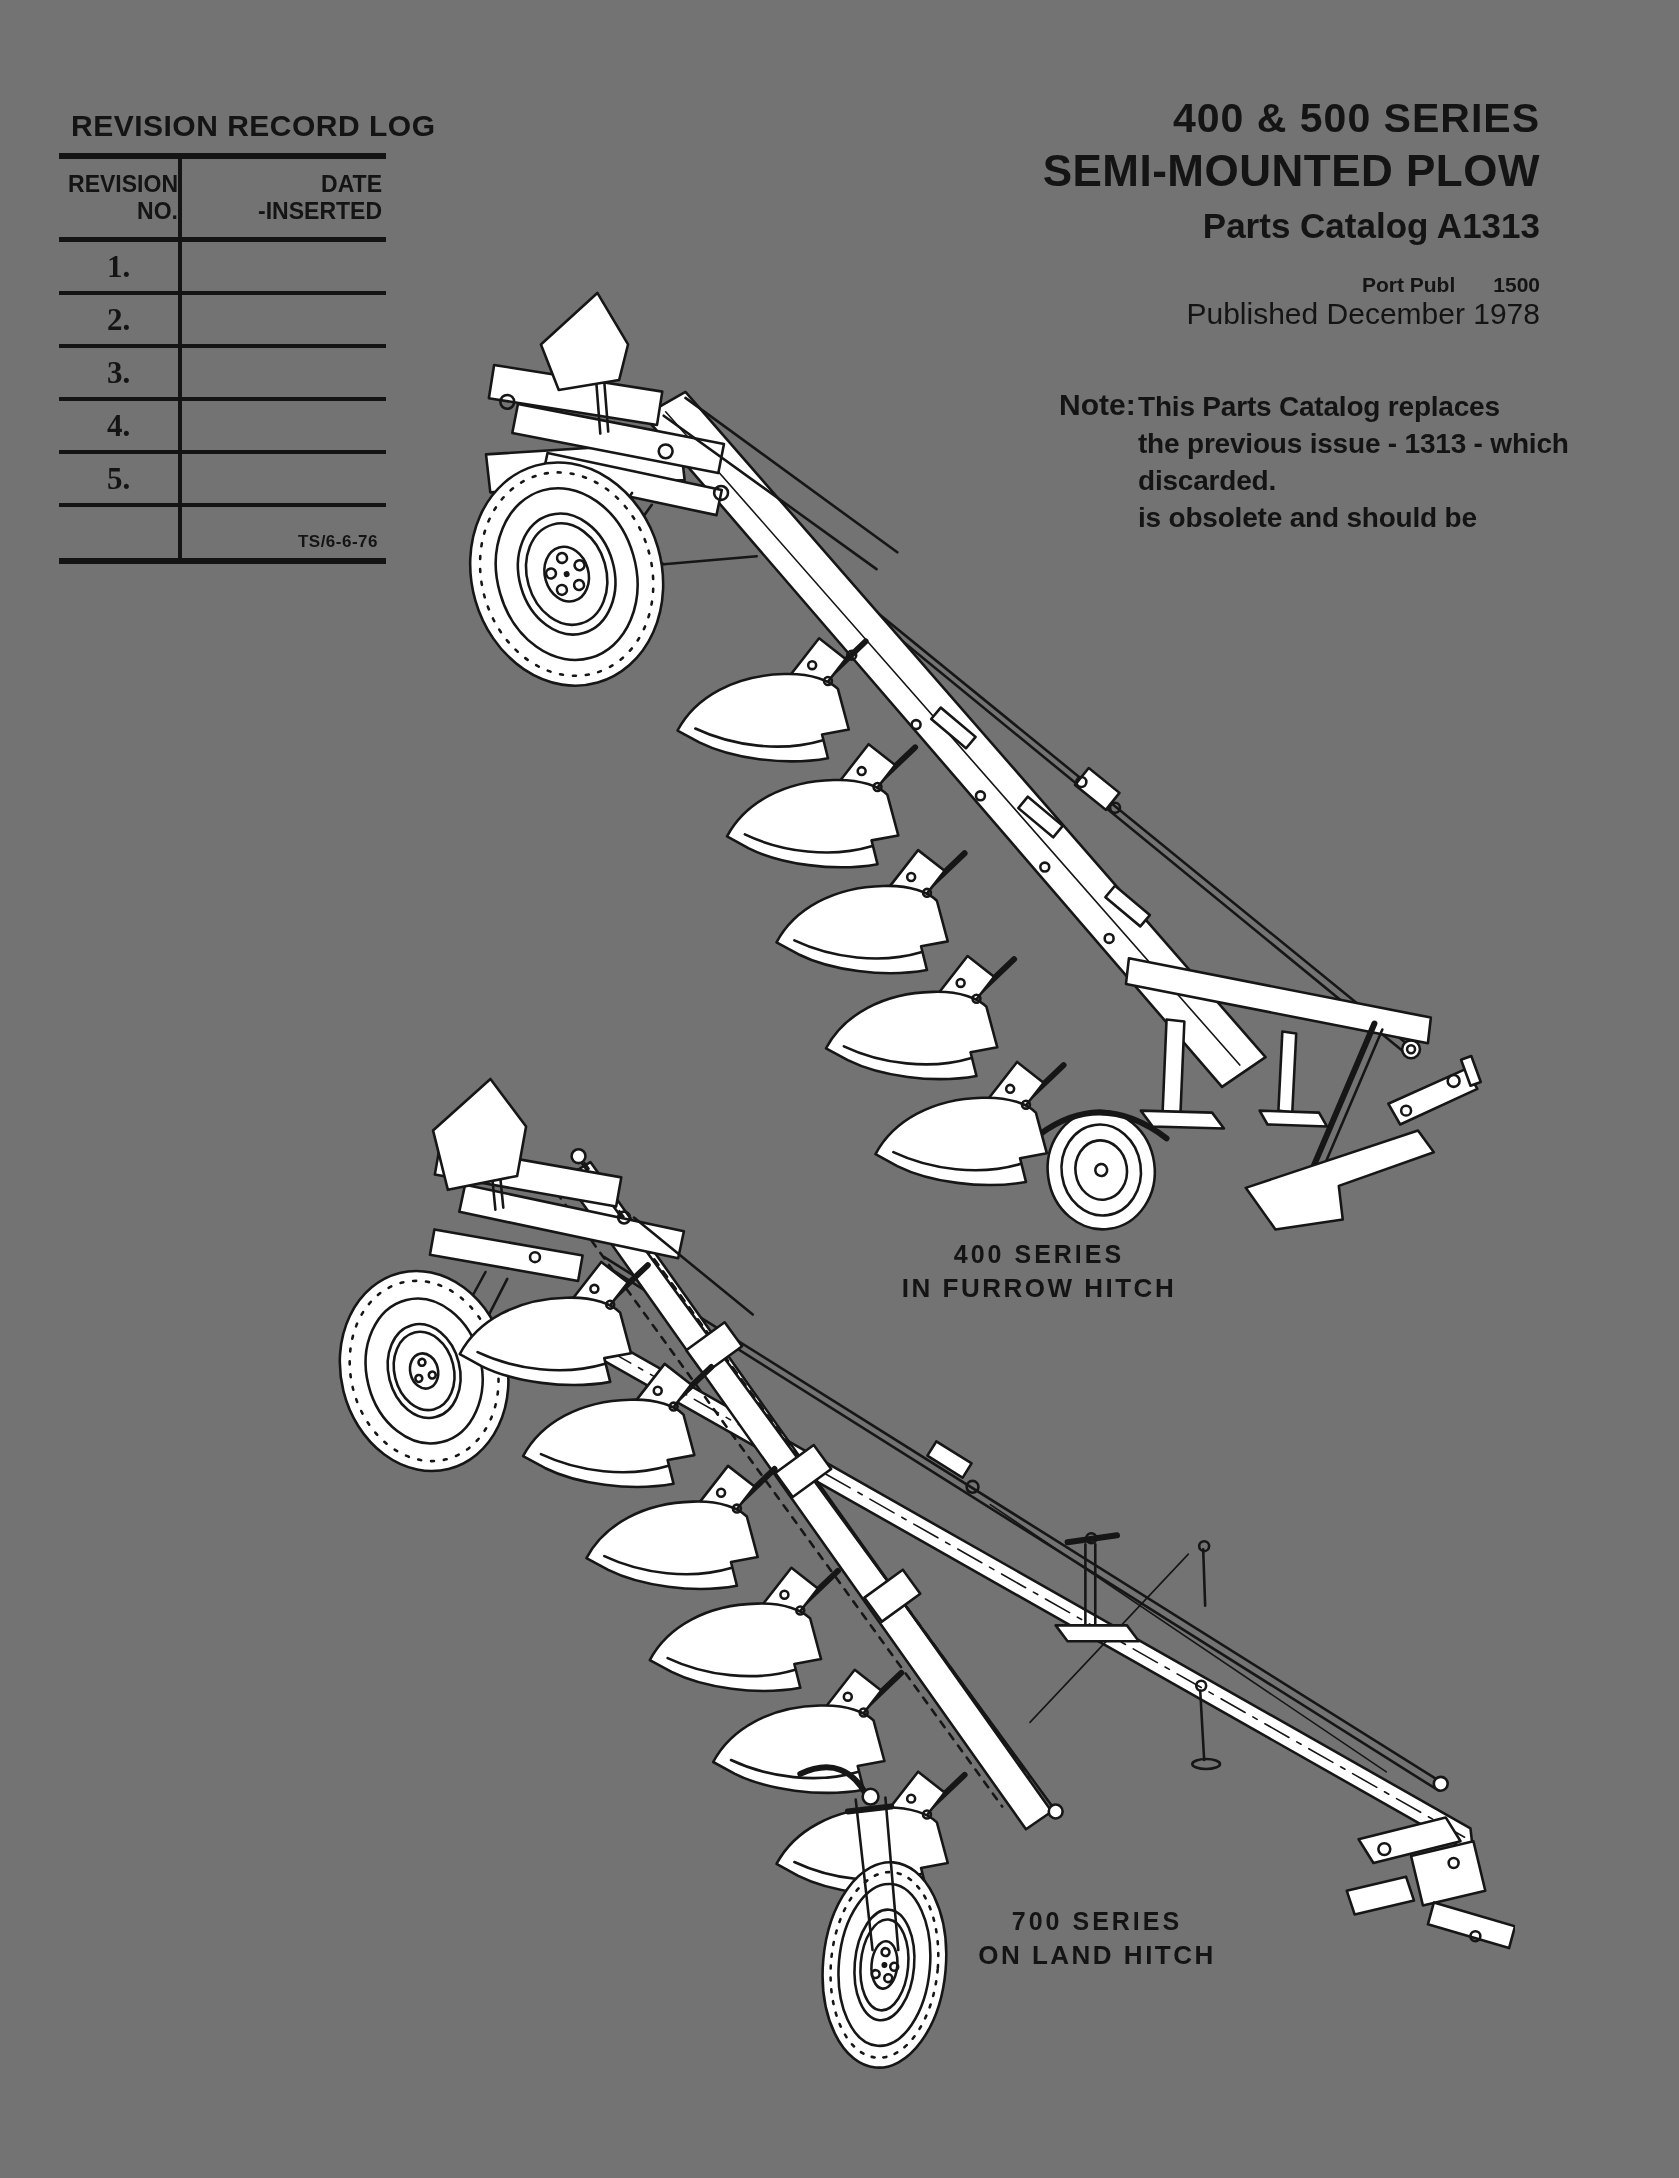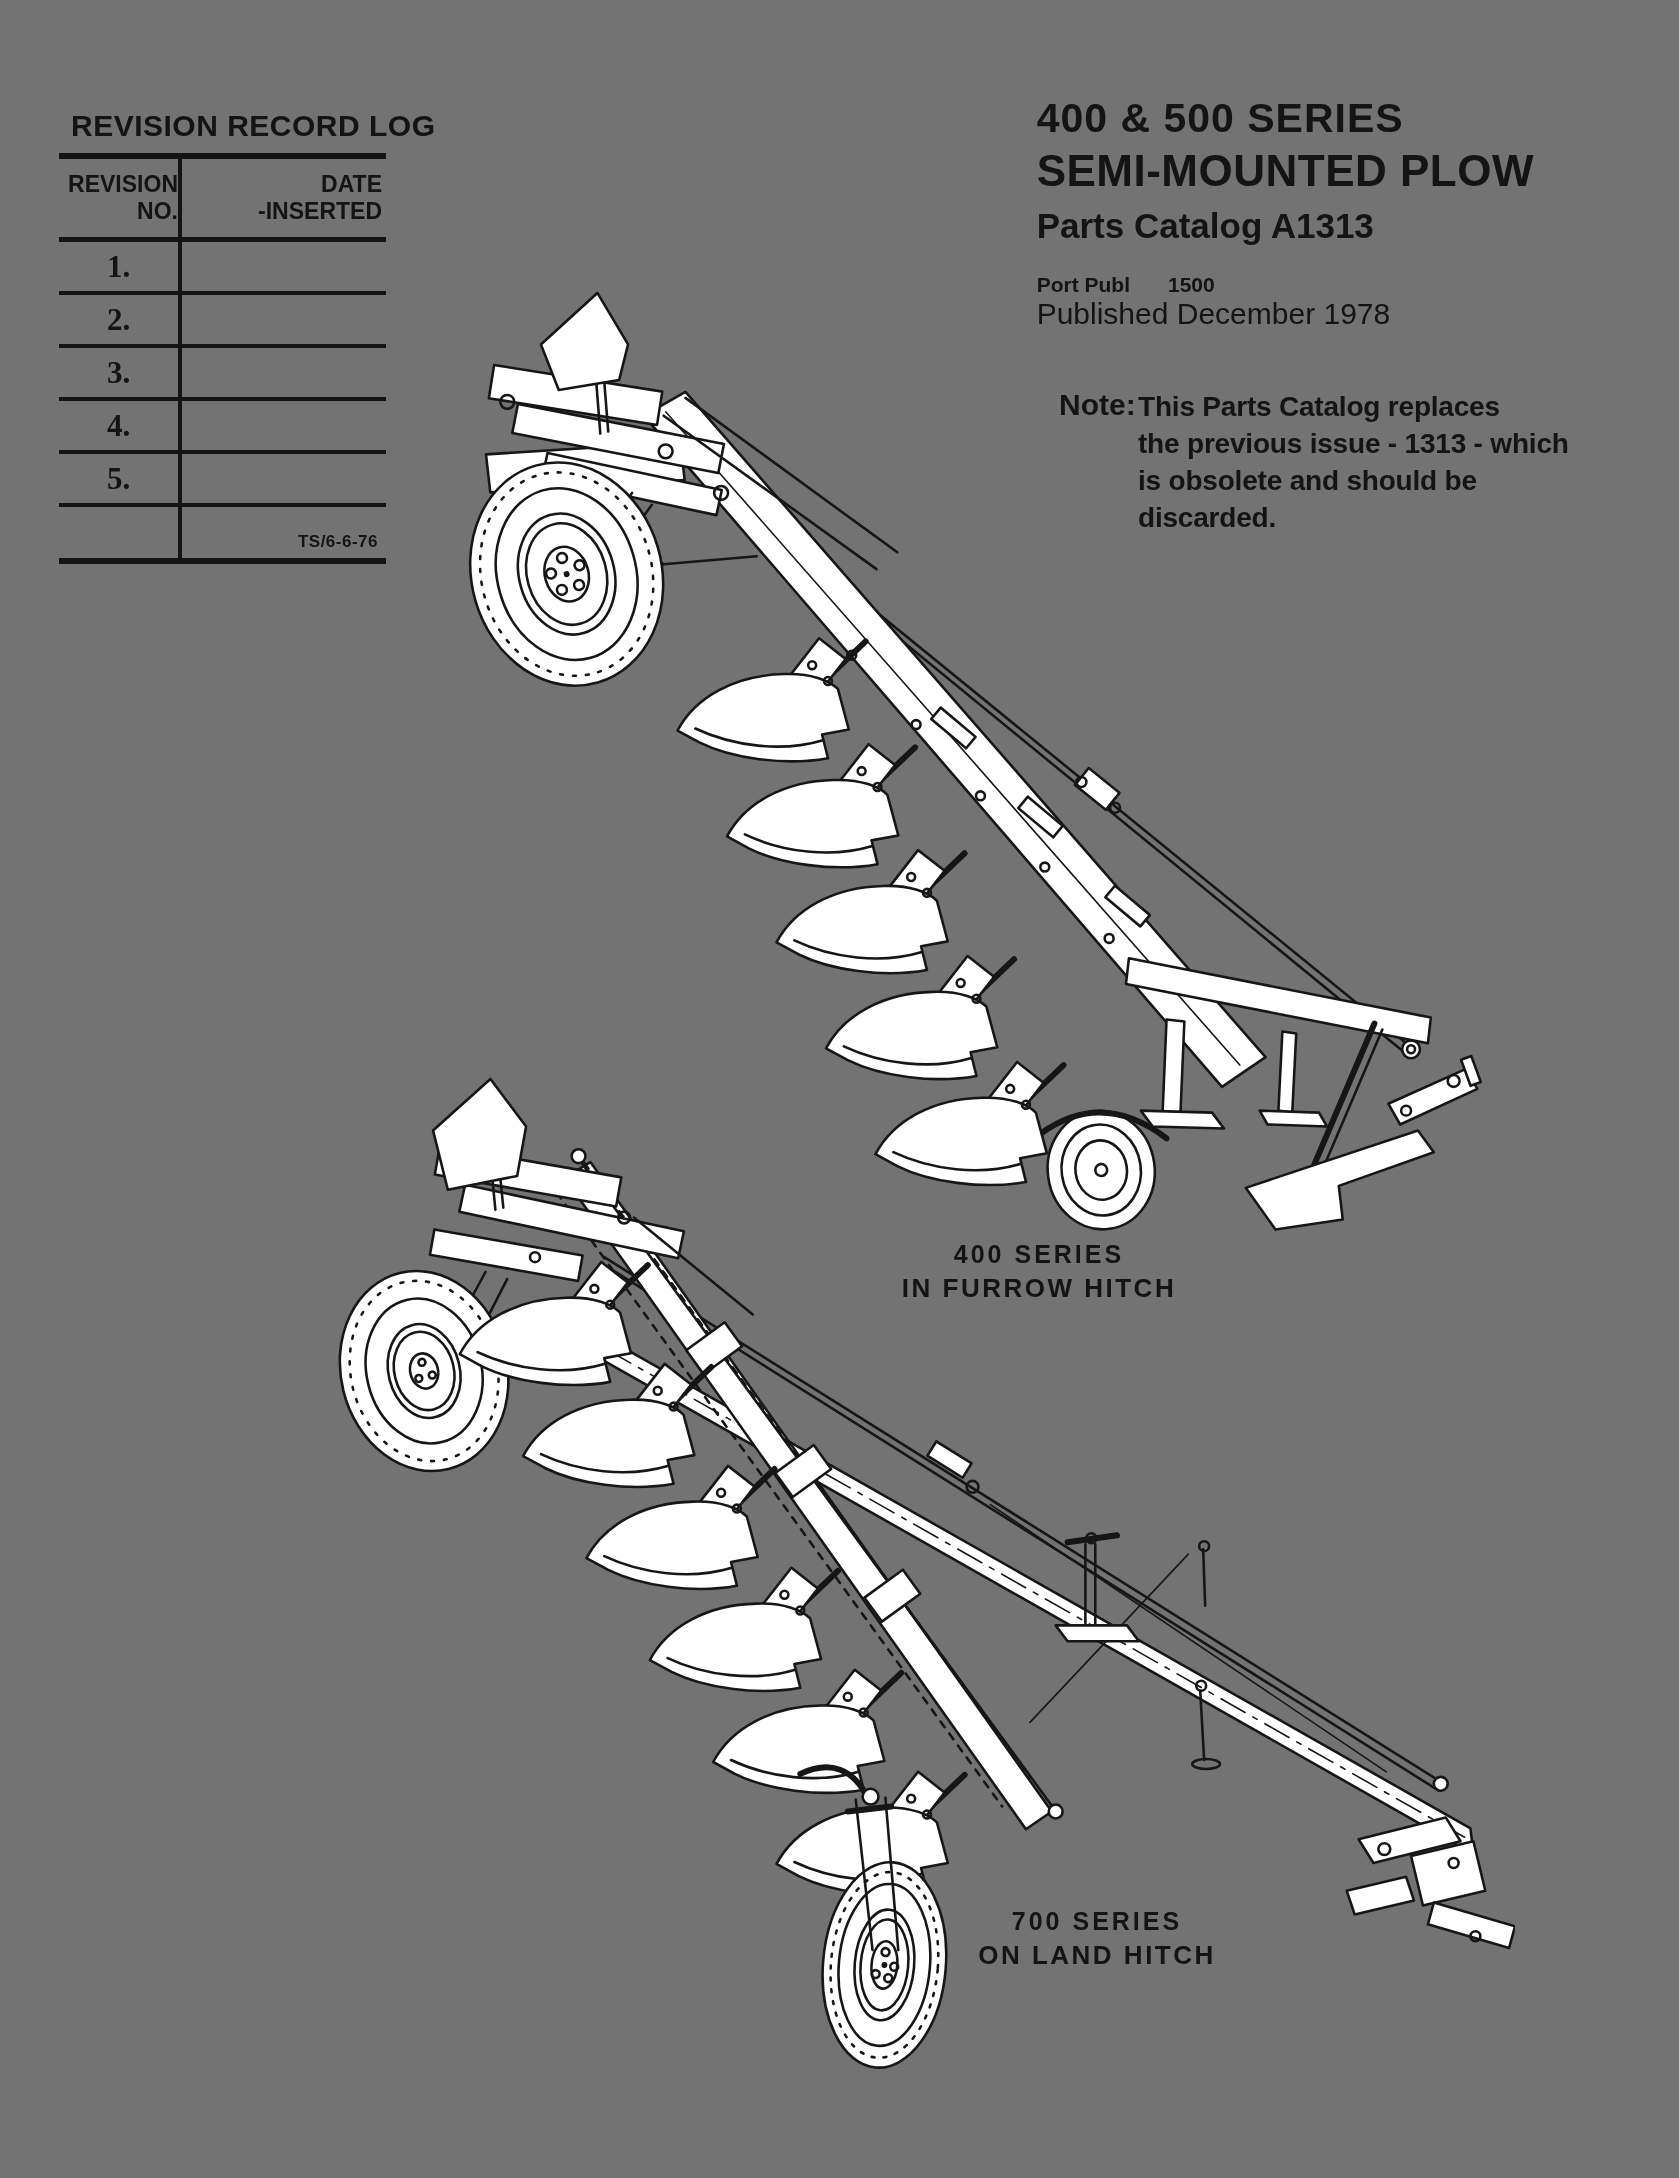--- a/index.html
+++ b/index.html
@@ -20,21 +20,21 @@
   .rev-h2 { width:204px; display:flex; flex-direction:column; justify-content:center; align-items:flex-end;
             font-size:23px; font-weight:700; line-height:27px; }
   .rev-row { display:flex; height:53px; border-bottom:4px solid #141414; }
   .rev-num { width:119px; display:flex; justify-content:center; align-items:center;
              font-family:"Liberation Serif", serif; font-size:31px; font-weight:700; }
   .rev-blank { width:204px; }
   .rev-footer { height:51px; position:relative; }
   .rev-ts { position:absolute; right:8px; bottom:6px; font-size:17px; font-weight:700; letter-spacing:0.5px; }
 
   
-  .title-block { right:145px; top:95px; }
+  .title-block { right:139px; top:95px; text-align:right; }
   .tb-line1 { font-size:41px; font-weight:800; letter-spacing:1px; }
   .tb-line2 { font-size:44px; font-weight:800; letter-spacing:0.5px; margin-top:4px; }
   .tb-line3 { font-size:35px; font-weight:700; margin-top:10px; }
   .tb-port  { font-size:21px; font-weight:700; margin-top:27px; }
   .tb-port .gap { display:inline-block; width:38px; }
   .tb-pub   { font-size:30px; font-weight:400; }
 
   
   .note { left:1059px; top:388px; display:flex; }
   .note-label { font-size:30px; font-weight:700; width:79px; flex:none; }
@@ -108,22 +108,22 @@
       <span>Port Publ</span><span class="gap"></span><span>1500</span>
     </div>
     <div class="tb-pub">Published December 1978</div>
   </div>
 
   <div class="abs note">
     <div class="note-label">Note:</div>
     <div class="note-lines">
       <div class="note-line">This Parts Catalog replaces</div>
       <div class="note-line">the previous issue - 1313 - which</div>
+      <div class="note-line">discarded.</div>
       <div class="note-line">is obsolete and should be</div>
-      <div class="note-line">discarded.</div>
     </div>
   </div>
 
   <div class="abs caption cap-400">
     <div class="cap-l1">400 SERIES</div>
     <div class="cap-l2">IN FURROW HITCH</div>
   </div>
   <div class="abs caption cap-500">
     <div class="cap-l1">700 SERIES</div>
     <div class="cap-l2">ON LAND HITCH</div>

